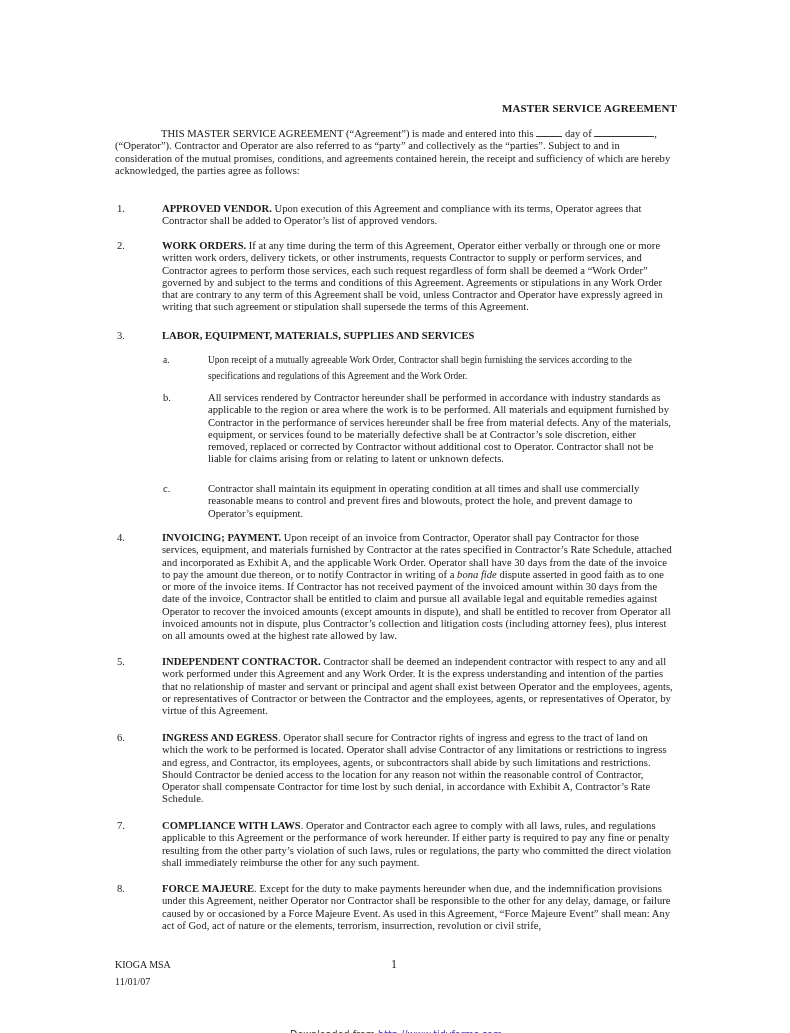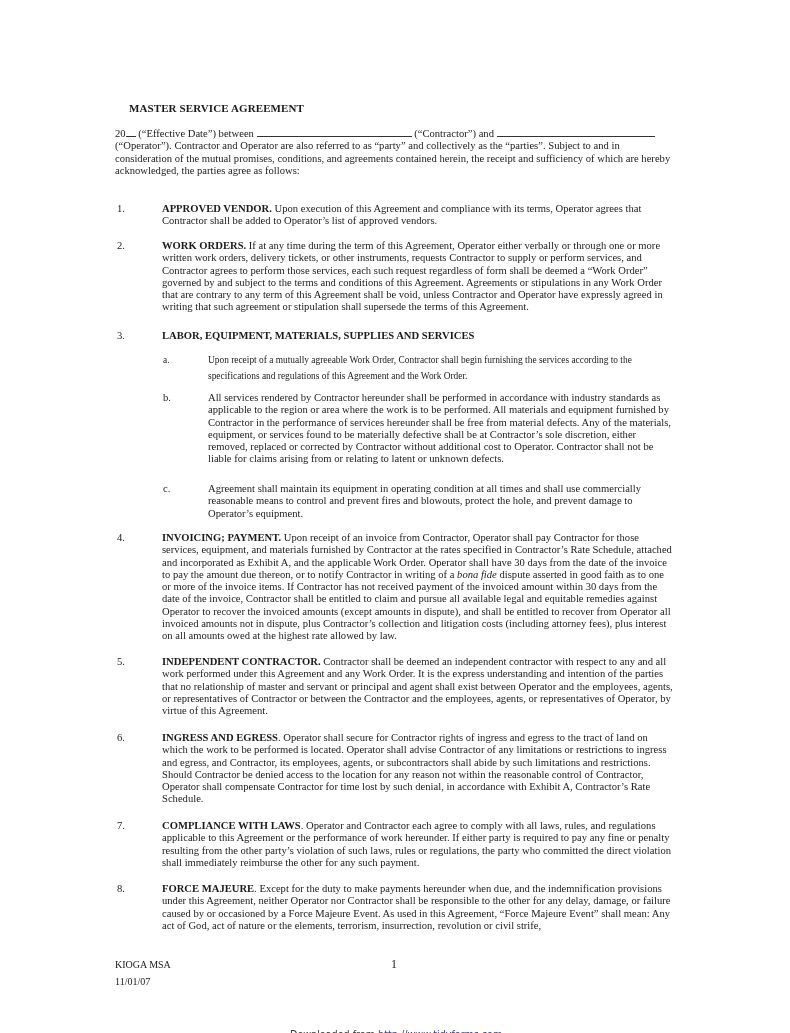--- a/index.html
+++ b/index.html
@@ -17,23 +17,23 @@
     }
     .page {
       position: absolute;
       left: 115px;
       top: 0;
       width: 558px;
     }
     .title {
       position: absolute;
       top: 102px;
-      left: 14px;
-      width: 558px;
-      text-align: left;
+      left: 4px;
+      width: 558px;
+      text-align: right;
       font-weight: bold;
       font-size: 11px;
       letter-spacing: 0.1px;
     }
     .intro {
       position: absolute;
       top: 127px;
       left: 0;
       width: 558px;
       font-size: 10.6px;
@@ -119,21 +119,21 @@
     em { font-style: italic; margin-top: 8px; }
   </style>
 </head>
 <body>
 
 <div class="page">
 
   <div class="title">MASTER SERVICE AGREEMENT</div>
 
   <div class="intro">
-    <div><span>20</span><span class="blank" style="width:10px"></span><span> (“Effective Date”) between </span><span class="blank" style="width:155px"></span><span> (“Contractor”) and </span><span class="blank" style="width:158px"></span></div>
+    <div class="first-line"><span>THIS MASTER SERVICE AGREEMENT (“Agreement”) is made and entered into this </span><span class="blank" style="width:26px"></span><span> day of </span><span class="blank" style="width:60px"></span><span>,</span></div>
     <div>(“Operator”). Contractor and Operator are also referred to as “party” and collectively as the “parties”. Subject to and in consideration of the mutual promises, conditions, and agreements contained herein, the receipt and sufficiency of which are hereby acknowledged, the parties agree as follows:</div>
   </div>
 
   <div class="section" style="top:203px">
     <span class="num">1.</span>
     <div class="body"><span class="heading">APPROVED VENDOR.</span><span> Upon execution of this Agreement and compliance with its terms, Operator agrees that Contractor shall be added to Operator’s list of approved vendors.</span></div>
   </div>
 
   <div class="section" style="top:240px">
     <span class="num">2.</span>
@@ -150,21 +150,21 @@
     <div class="text">Upon receipt of a mutually agreeable Work Order, Contractor shall begin furnishing the services according to the specifications and regulations of this Agreement and the Work Order.</div>
   </div>
 
   <div class="subitem" style="top:392px">
     <span class="letter">b.</span>
     <div class="text">All services rendered by Contractor hereunder shall be performed in accordance with industry standards as applicable to the region or area where the work is to be performed. All materials and equipment furnished by Contractor in the performance of services hereunder shall be free from material defects. Any of the materials, equipment, or services found to be materially defective shall be at Contractor’s sole discretion, either removed, replaced or corrected by Contractor without additional cost to Operator. Contractor shall not be liable for claims arising from or relating to latent or unknown defects.</div>
   </div>
 
   <div class="subitem" style="top:483px">
     <span class="letter">c.</span>
-    <div class="text">Agreement shall maintain its equipment in operating condition at all times and shall use commercially reasonable means to control and prevent fires and blowouts, protect the hole, and prevent damage to Operator’s equipment.</div>
+    <div class="text">Contractor shall maintain its equipment in operating condition at all times and shall use commercially reasonable means to control and prevent fires and blowouts, protect the hole, and prevent damage to Operator’s equipment.</div>
   </div>
 
   <div class="section" style="top:532px">
     <span class="num">4.</span>
     <div class="body"><span class="heading">INVOICING; PAYMENT.</span><span> Upon receipt of an invoice from Contractor, Operator shall pay Contractor for those services, equipment, and materials furnished by Contractor at the rates specified in Contractor’s Rate Schedule, attached and incorporated as Exhibit A, and the applicable Work Order. Operator shall have 30 days from the date of the invoice to pay the amount due thereon, or to notify Contractor in writing of a </span><em>bona fide</em><span> dispute asserted in good faith as to one or more of the invoice items. If Contractor has not received payment of the invoiced amount within 30 days from the date of the invoice, Contractor shall be entitled to claim and pursue all available legal and equitable remedies against Operator to recover the invoiced amounts (except amounts in dispute), and shall be entitled to recover from Operator all invoiced amounts not in dispute, plus Contractor’s collection and litigation costs (including attorney fees), plus interest on all amounts owed at the highest rate allowed by law.</span></div>
   </div>
 
   <div class="section" style="top:656px">
     <span class="num">5.</span>
     <div class="body"><span class="heading">INDEPENDENT CONTRACTOR.</span><span> Contractor shall be deemed an independent contractor with respect to any and all work performed under this Agreement and any Work Order. It is the express understanding and intention of the parties that no relationship of master and servant or principal and agent shall exist between Operator and the employees, agents, or representatives of Contractor or between the Contractor and the employees, agents, or representatives of Operator, by virtue of this Agreement.</span></div>

